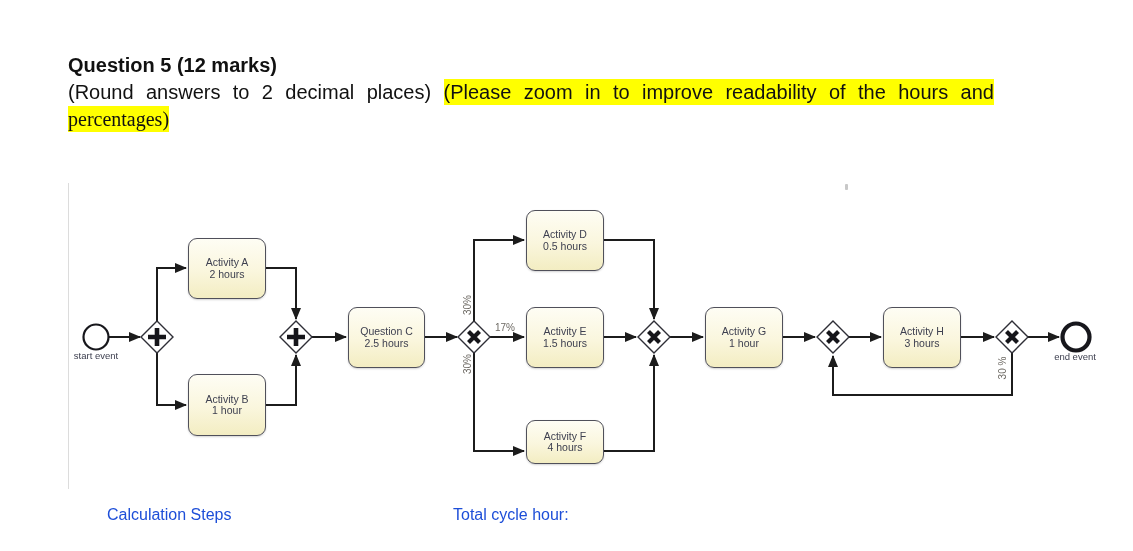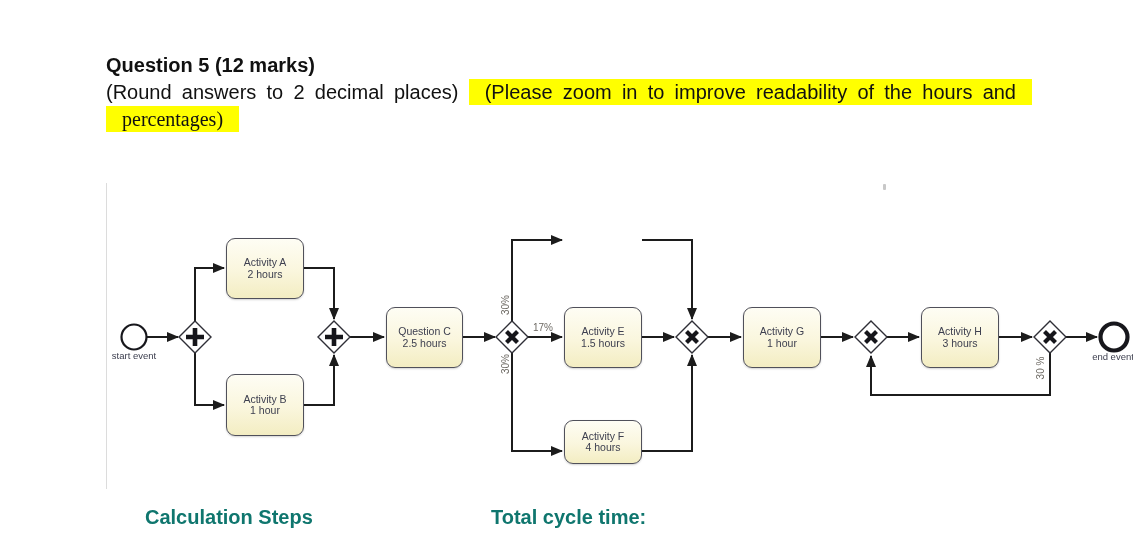--- a/index.html
+++ b/index.html
@@ -1,25 +1,25 @@
 <!DOCTYPE html>
 <html><head>
 <meta charset="utf-8">
 <style>
   html,body{margin:0;padding:0;background:#fff;}
   body{width:1133px;height:551px;position:relative;overflow:hidden;
        font-family:"Liberation Sans","DejaVu Sans",sans-serif;color:#111;}
-  .page{position:absolute;inset:0;background:#fff;margin-left:38px;}
+  .page{position:absolute;inset:0;background:#fff;}
 
   
   .question{position:absolute;left:68px;top:52px;width:926px;font-size:20px;line-height:27px;color:#111;}
   .q-title{font-weight:bold;}
   .q-line{text-align:justify;text-align-last:justify;}
   .q-line.last{text-align:left;text-align-last:left;font-family:Liberation Serif, serif;}
-  .hl{background:#ffff00;padding:2px 16px;}
+  .hl{background:#ffff00;padding:2px 0;}
 
   
   .canvas-edge{position:absolute;left:68px;top:183px;width:1px;height:306px;background:#dcdcdc;}
   .stray-mark{position:absolute;left:845px;top:184px;width:3px;height:6px;background:#9a9a9a;opacity:.55;border-radius:1px;}
 
   svg.diagram{position:absolute;left:0;top:0;width:1133px;height:551px;}
   .flow{fill:none;stroke:#1c1c1c;stroke-width:2;marker-end:url(#arrowhead);}
   .gw-diamond{fill:#ffffff;stroke:#2e2e36;stroke-width:1.4;}
   .gw-plus{stroke:#15151a;stroke-width:4.6;fill:none;}
   .gw-x{stroke:#15151a;stroke-width:4.2;fill:none;}
@@ -35,21 +35,21 @@
     font-size:10.5px;line-height:11.5px;color:#3e4050;text-align:center;}
   .activity .line{white-space:nowrap;}
 
   
   .pct{position:absolute;font-size:10px;color:#6d6963;white-space:nowrap;
        transform:translate(-50%,-50%);}
   .pct.rot{transform:translate(-50%,-50%) rotate(-90deg);}
   .evt-label{position:absolute;font-size:9.5px;color:#3e4050;white-space:nowrap;transform:translateX(-50%);}
 
   
-  .footer-label{position:absolute;font-weight:bold;font-size:20px;color:#0f766e;white-space:nowrap;}
+  .footer-label{position:absolute;font-weight:normal;font-size:16px;color:#1d4ed8;white-space:nowrap;}
   .calc-steps{left:107px;top:506px;}
   .total-cycle{left:453px;top:506px;}
 </style>
 </head>
 <body>
 
 <div class="page">
 
   <div class="question">
     <div class="q-title">Question 5 (12 marks)</div>
@@ -121,20 +121,24 @@
     <div class="line">2 hours</div>
   </div>
   <div class="activity" style="left:188px;top:374px;height:62px;">
     <div class="line">Activity B</div>
     <div class="line">1 hour</div>
   </div>
   <div class="activity" style="left:348px;top:307px;width:77px;">
     <div class="line">Question C</div>
     <div class="line">2.5 hours</div>
   </div>
+  <div class="activity" style="left:526px;top:210px;">
+    <div class="line">Activity D</div>
+    <div class="line">0.5 hours</div>
+  </div>
   <div class="activity" style="left:526px;top:307px;">
     <div class="line">Activity E</div>
     <div class="line">1.5 hours</div>
   </div>
   <div class="activity" style="left:526px;top:420px;height:44px;">
     <div class="line">Activity F</div>
     <div class="line">4 hours</div>
   </div>
   <div class="activity" style="left:705px;top:307px;">
     <div class="line">Activity G</div>
@@ -147,15 +151,15 @@
 
   <span class="pct rot" style="left:467px;top:305px;">30%</span>
   <span class="pct" style="left:505px;top:327px;">17%</span>
   <span class="pct rot" style="left:467px;top:364px;">30%</span>
   <span class="pct rot" style="left:1002px;top:368px;">30 %</span>
 
   <span class="evt-label" style="left:96px;top:350px;">start event</span>
   <span class="evt-label" style="left:1075px;top:351px;">end event</span>
 
   <div class="footer-label calc-steps">Calculation Steps</div>
-  <div class="footer-label total-cycle">Total cycle time:</div>
+  <div class="footer-label total-cycle">Total cycle hour:</div>
 
 </div>
 
 </body></html>

